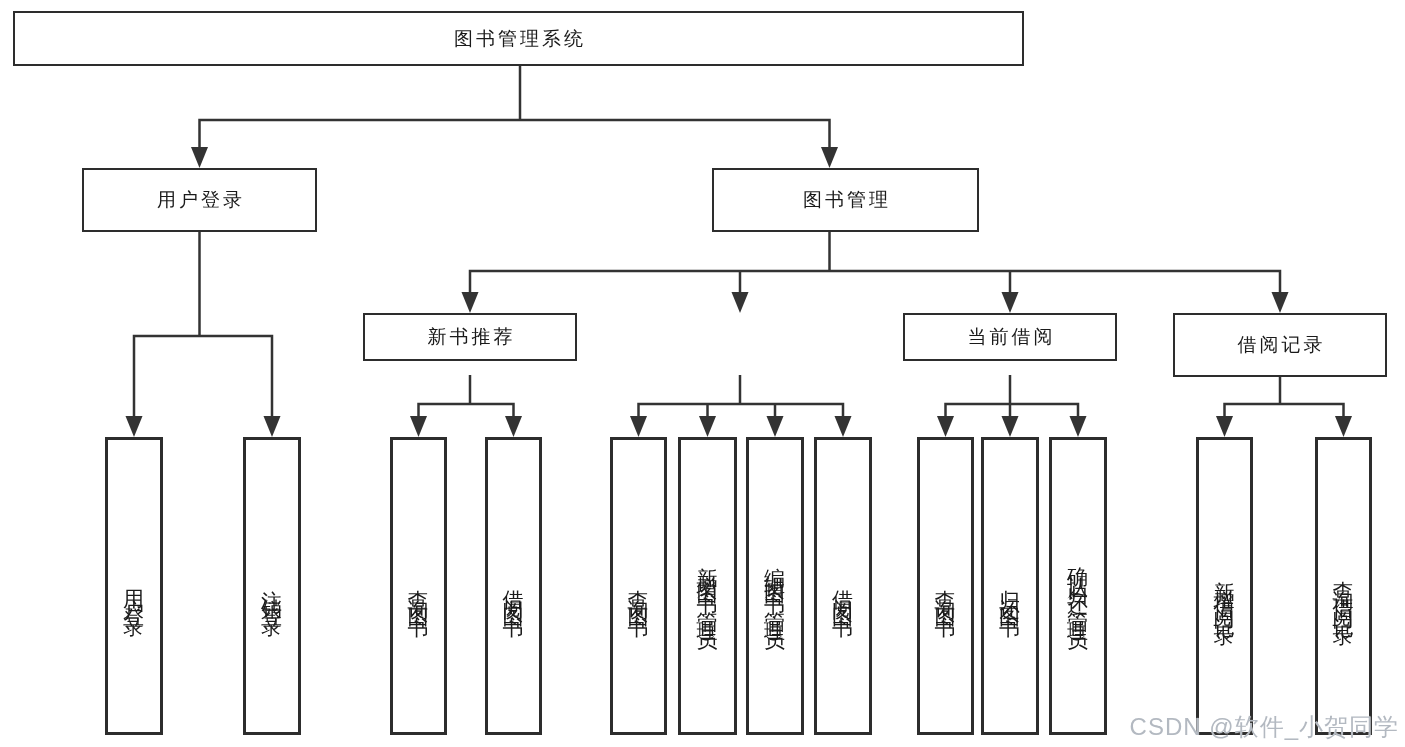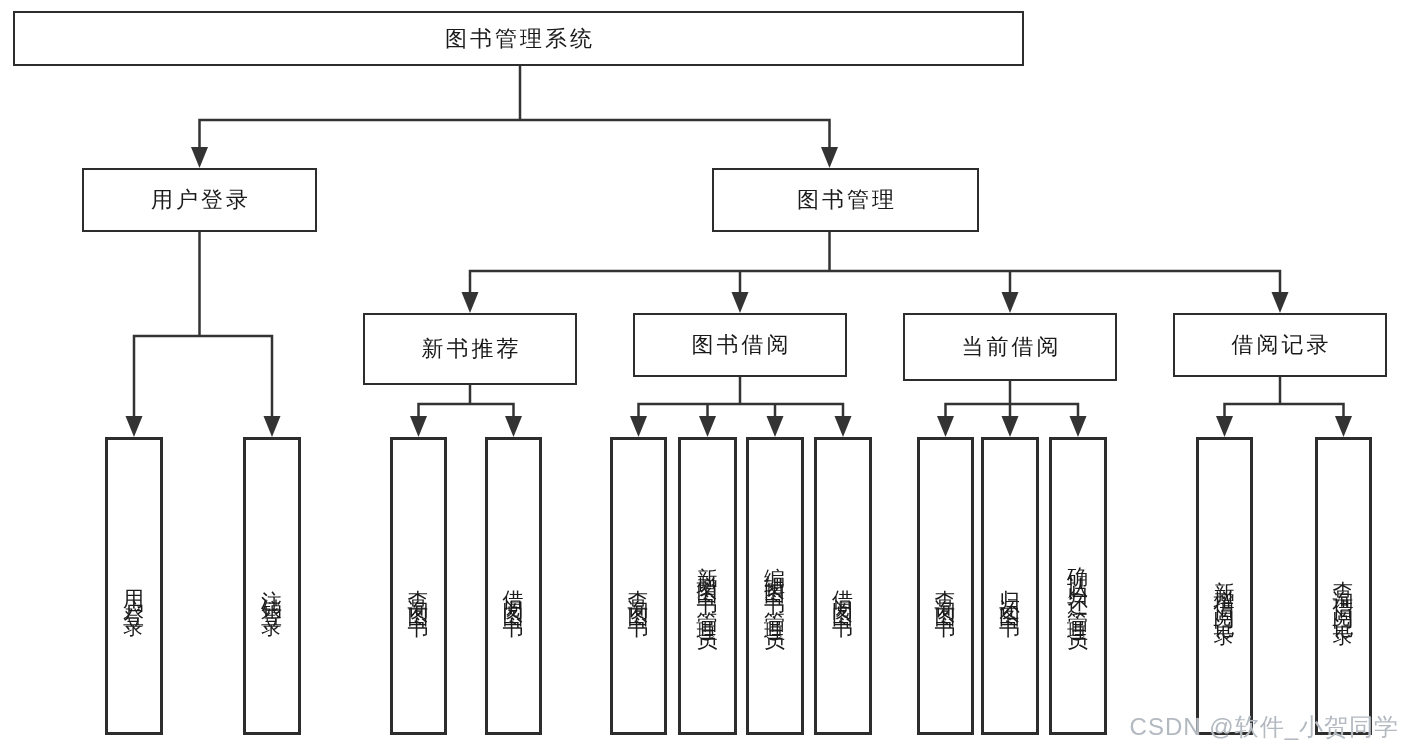--- a/index.html
+++ b/index.html
@@ -19,21 +19,21 @@
   svg.wires{position:absolute;left:0;top:0;width:1405px;height:747px;}
   .wire{fill:none;stroke:var(--line);stroke-width:2.5;}
   .arrow{fill:var(--line);stroke:none;}
   .node{
     position:absolute;background:#fff;
     border:2px solid var(--box-border);
     box-sizing:border-box;
     display:flex;align-items:center;justify-content:center;
     color:var(--text);
   }
-  .node.h{font-size:22px;letter-spacing:3px;}
+  .node.h{font-size:19px;letter-spacing:3px;}
   .node.h span{margin-right:-3px;white-space:nowrap;}
   .node.v{border-width:3px;font-size:21px;}
   .node.v span{
     writing-mode:vertical-rl;
     text-orientation:mixed;
     letter-spacing:9px;
     line-height:1.1;
     margin-bottom:-9px;
     white-space:nowrap;
   }
@@ -102,27 +102,24 @@
     <span>图书管理系统</span>
   </div>
 
   <div class="node h" style="left:82px;top:168px;width:235px;height:64px">
     <span>用户登录</span>
   </div>
   <div class="node h" style="left:712px;top:168px;width:267px;height:64px">
     <span>图书管理</span>
   </div>
 
-  <div class="node h" style="left:363px;top:313px;width:214px;height:72px">
+  <div class="node h" style="left:363px;top:313px;width:214px;height:48px">
     <span>新书推荐</span>
   </div>
-  <div class="node h" style="left:633px;top:313px;width:214px;height:64px">
-    <span>图书借阅</span>
-  </div>
-  <div class="node h" style="left:903px;top:313px;width:214px;height:68px">
+  <div class="node h" style="left:903px;top:313px;width:214px;height:48px">
     <span>当前借阅</span>
   </div>
   <div class="node h" style="left:1173px;top:313px;width:214px;height:64px">
     <span>借阅记录</span>
   </div>
 
   <div class="node v" style="left:105px;top:437px;width:58px;height:298px">
     <span>用户登录</span>
   </div>
   <div class="node v" style="left:243px;top:437px;width:58px;height:298px">

